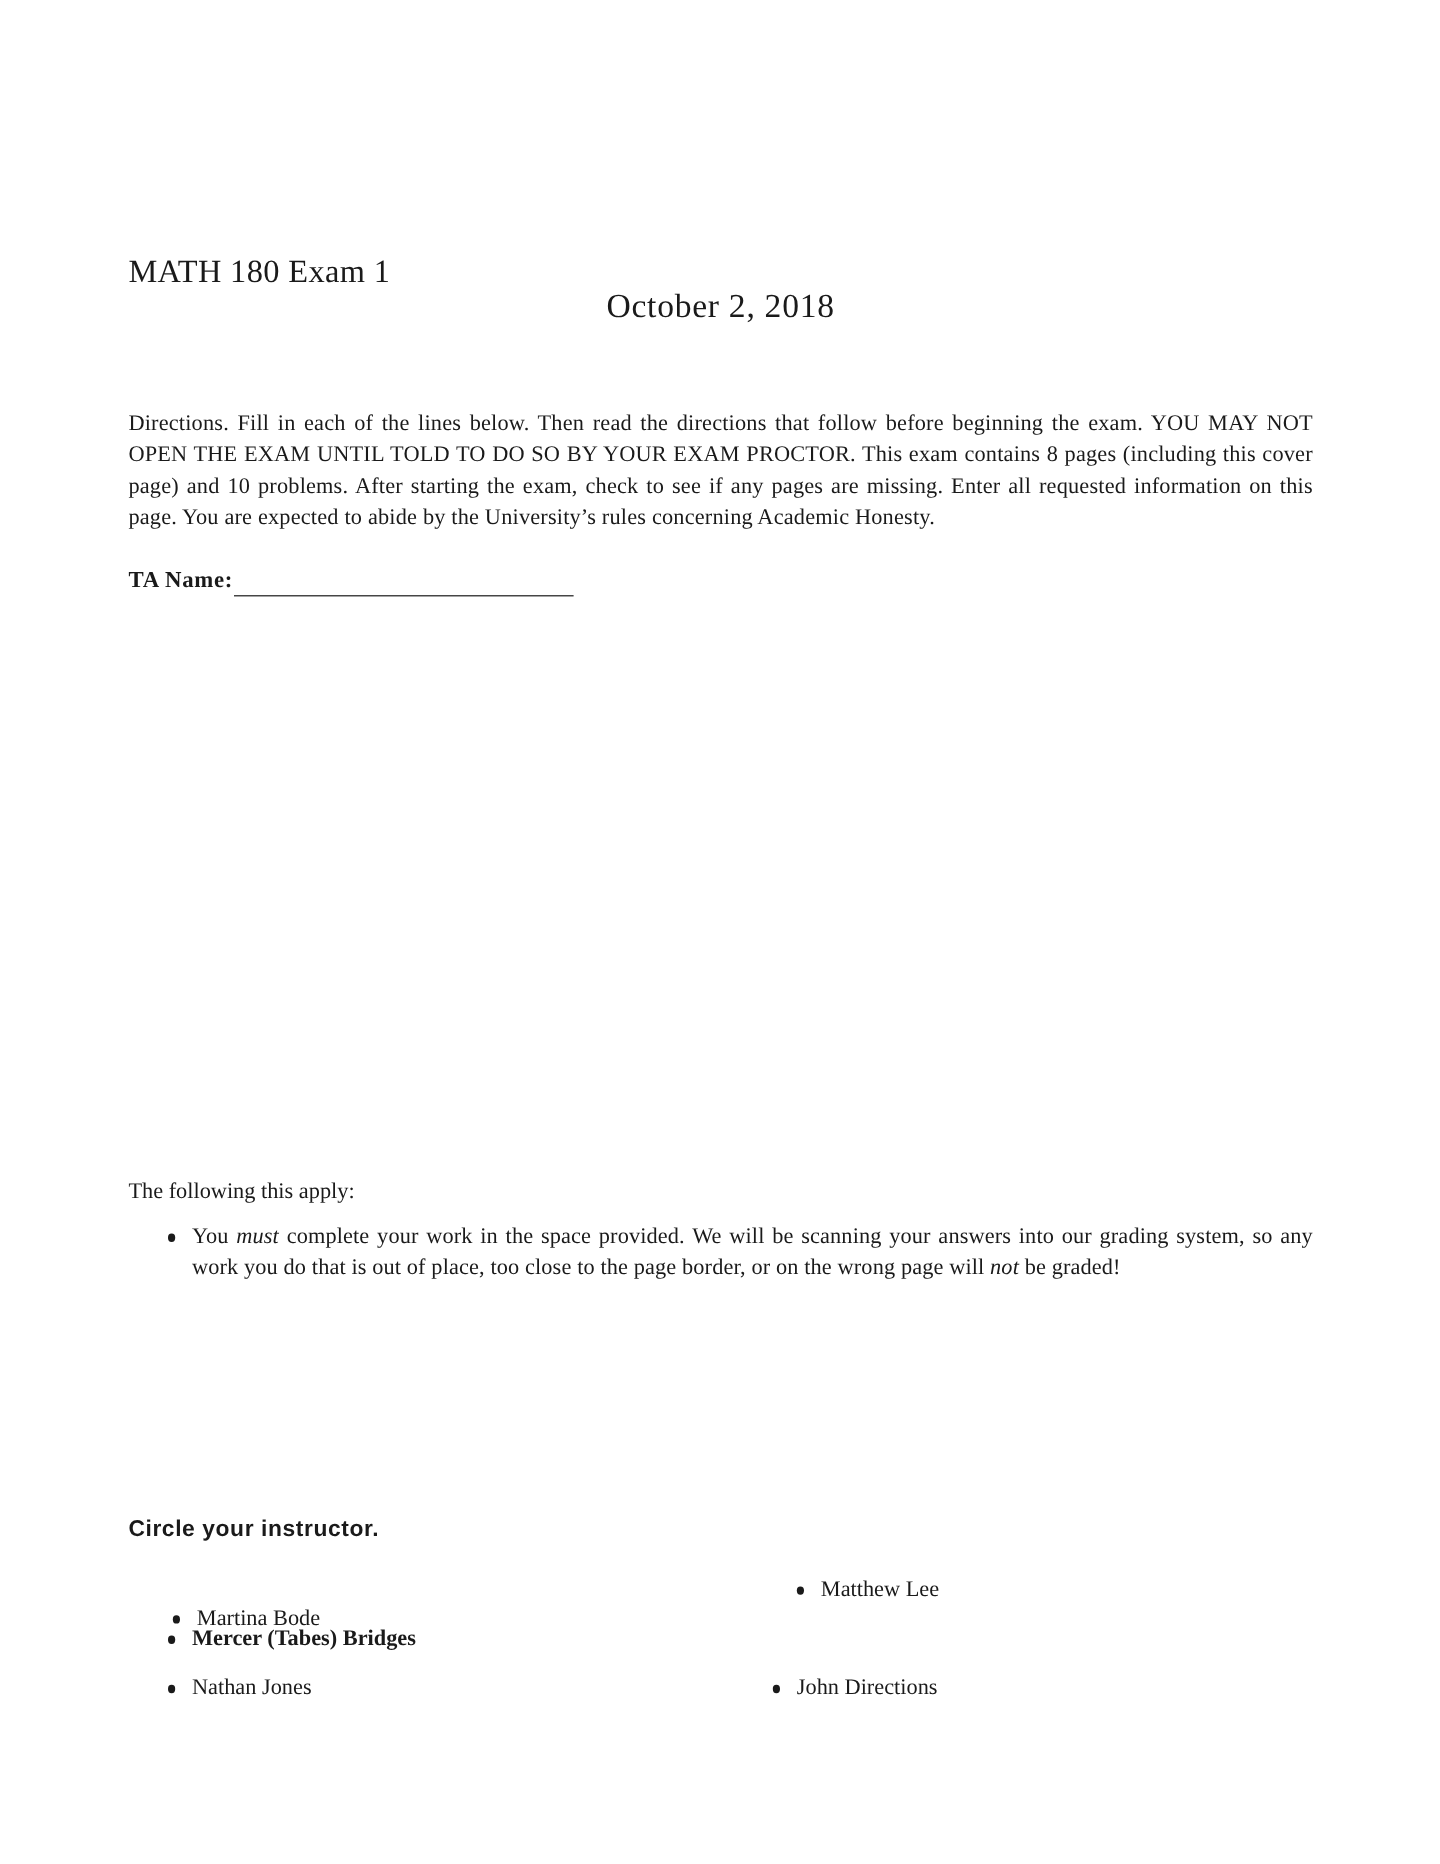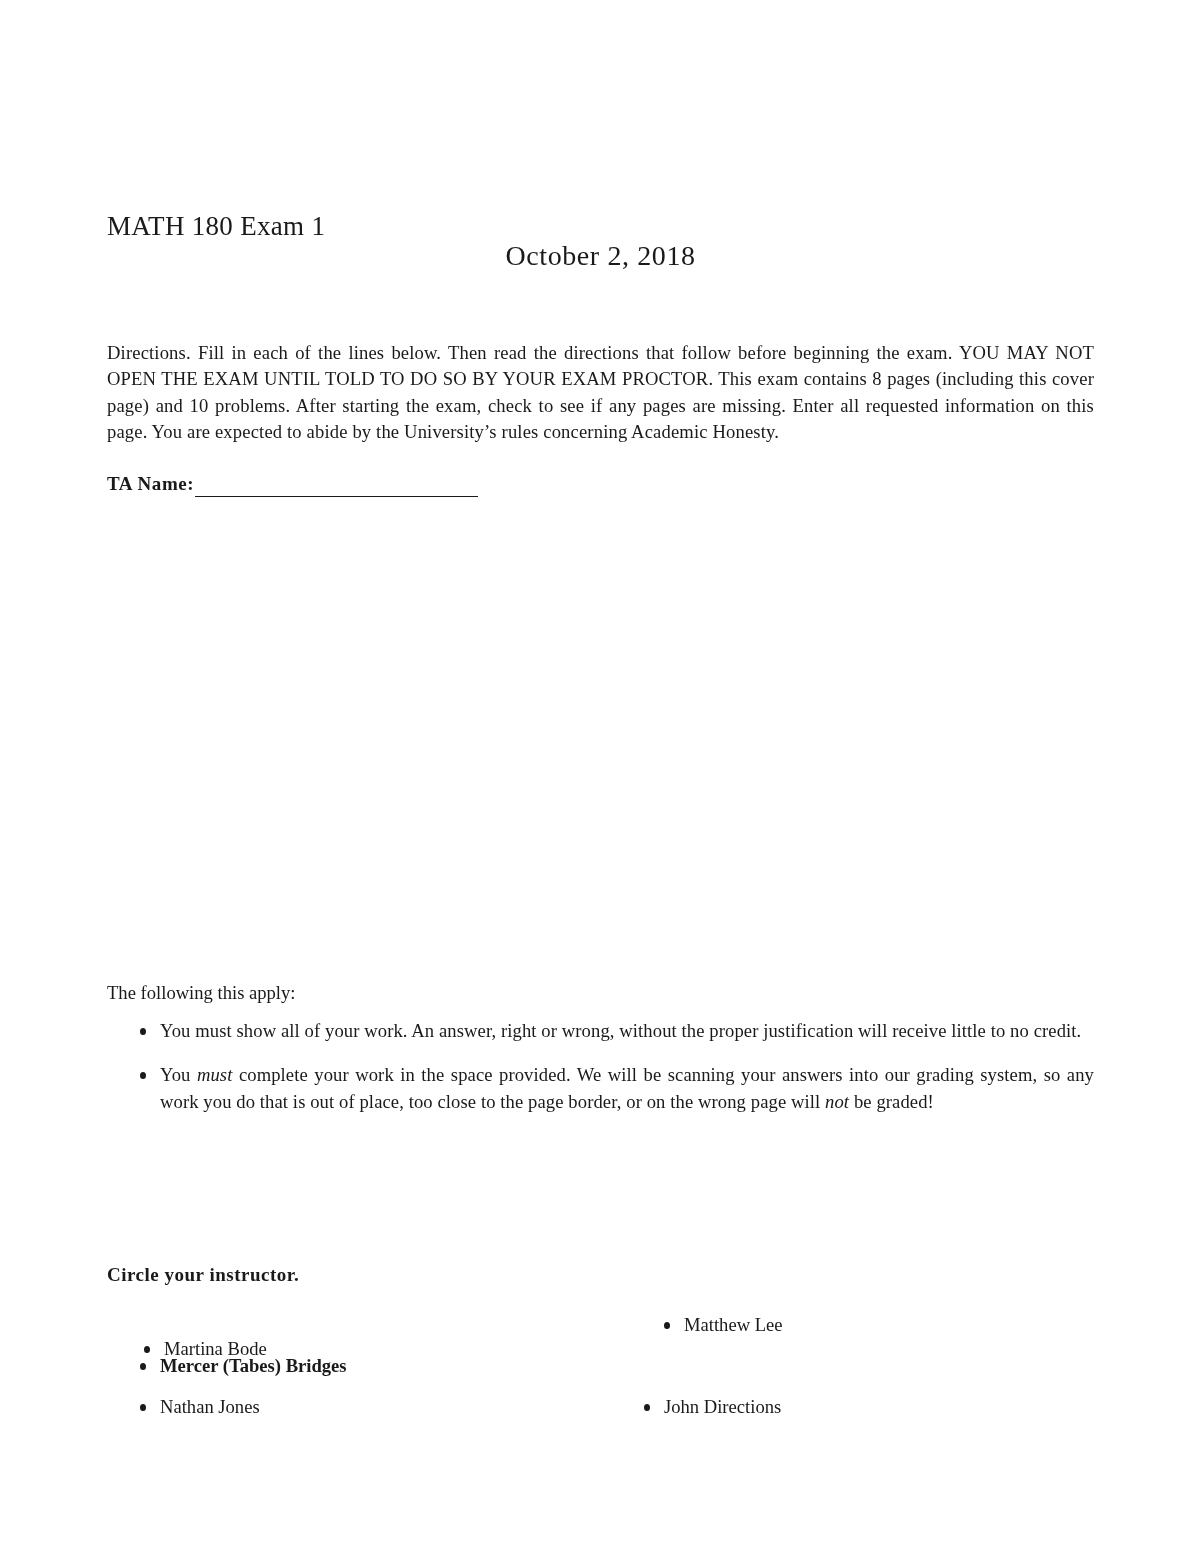--- a/index.html
+++ b/index.html
@@ -110,21 +110,21 @@
       border-radius: 50%;
       background: #1a1a1a;
     }
     .rule em {
       font-style: italic;
     }
     .circle-heading {
       position: absolute;
       top: 1262px;
       left: 0;
-      font-family: Liberation Serif, serif;
+      font-family: Liberation Sans, sans-serif;
       font-weight: bold;
       font-size: 19px;
       line-height: 26px;
       letter-spacing: 0.5px;
     }
     .instructors {
       position: absolute;
       top: 1312px;
       left: 0;
       width: 987px;
@@ -154,24 +154,20 @@
   <div class="ta-row">
     <span>TA Name:</span>
     <span class="ta-line"></span>
   </div>
 
   <div class="rules-intro">The following this apply:</div>
 
   <ul class="rules">
     <li class="rule">
       <span class="bullet"></span>
-      <span>You must show all of your work.  An answer, right or wrong, without the proper justification will receive little to no credit.</span>
-    </li>
-    <li class="rule">
-      <span class="bullet"></span>
       <span>You </span><em>must</em><span> complete your work in the space provided.  We will be scanning your answers into our grading system, so any work you do that is out of place, too close to the page border, or on the wrong page will </span><em>not</em><span> be graded!</span>
     </li>
   </ul>
 
   <div class="circle-heading">Circle your instructor.</div>
 
   <div class="instructors">
     <div class="instructor" style="left:4px; top:0;margin-top:24px;">
       <span class="bullet"></span>
       <span>Martina Bode</span>

